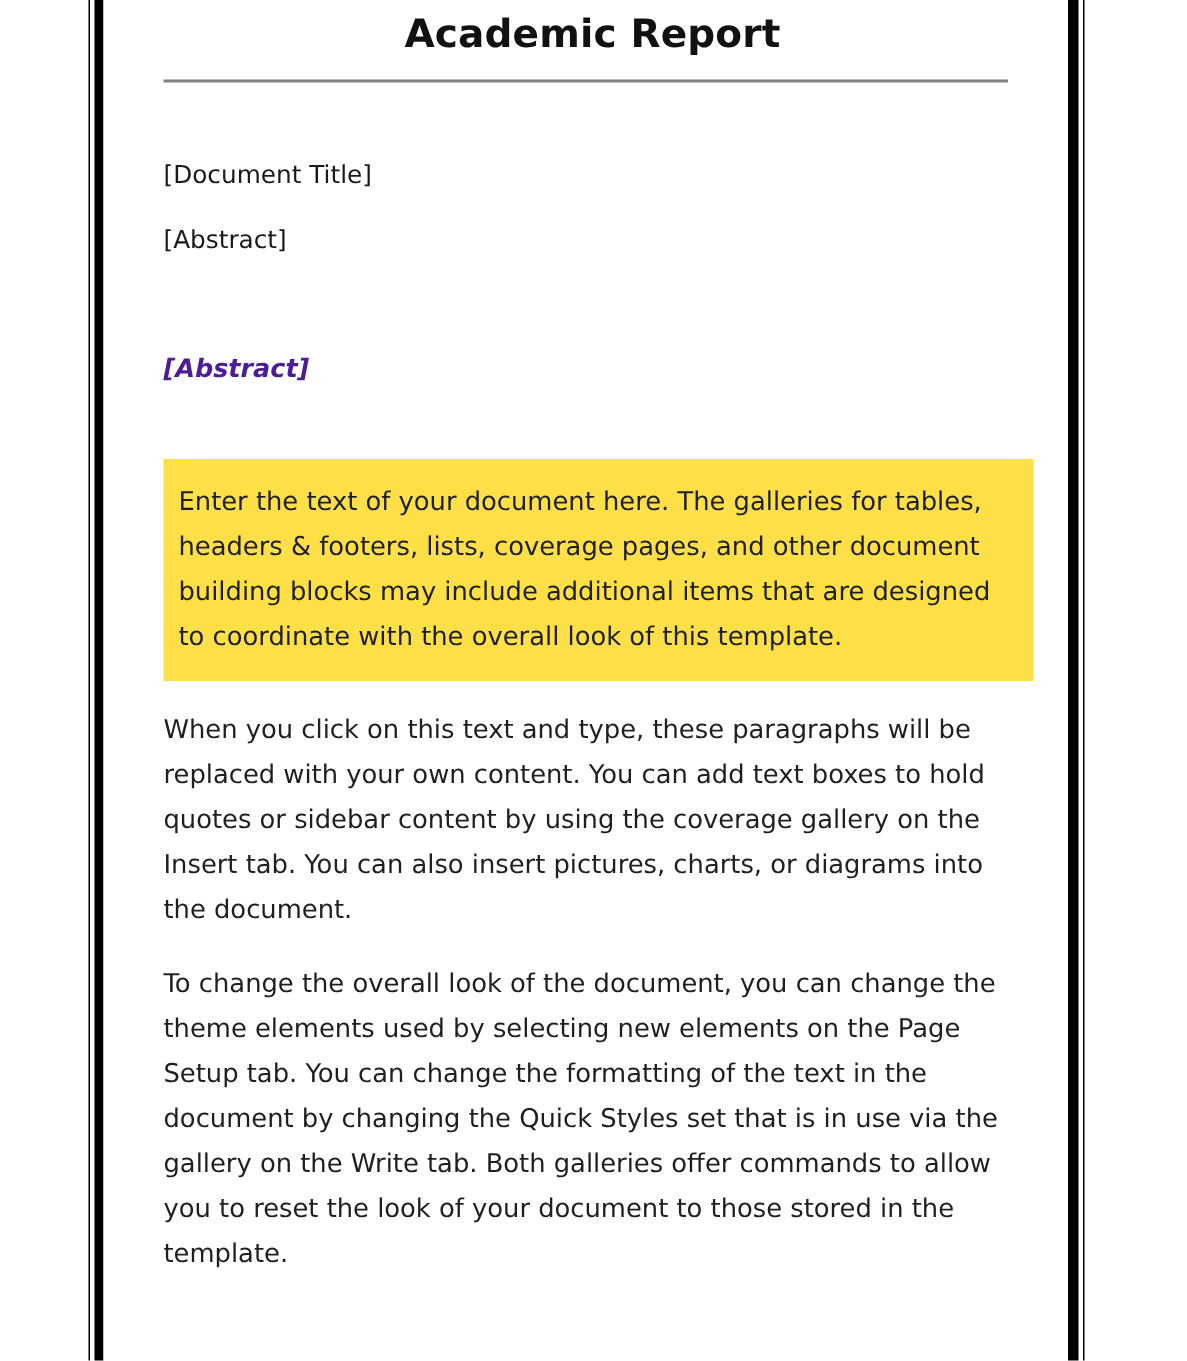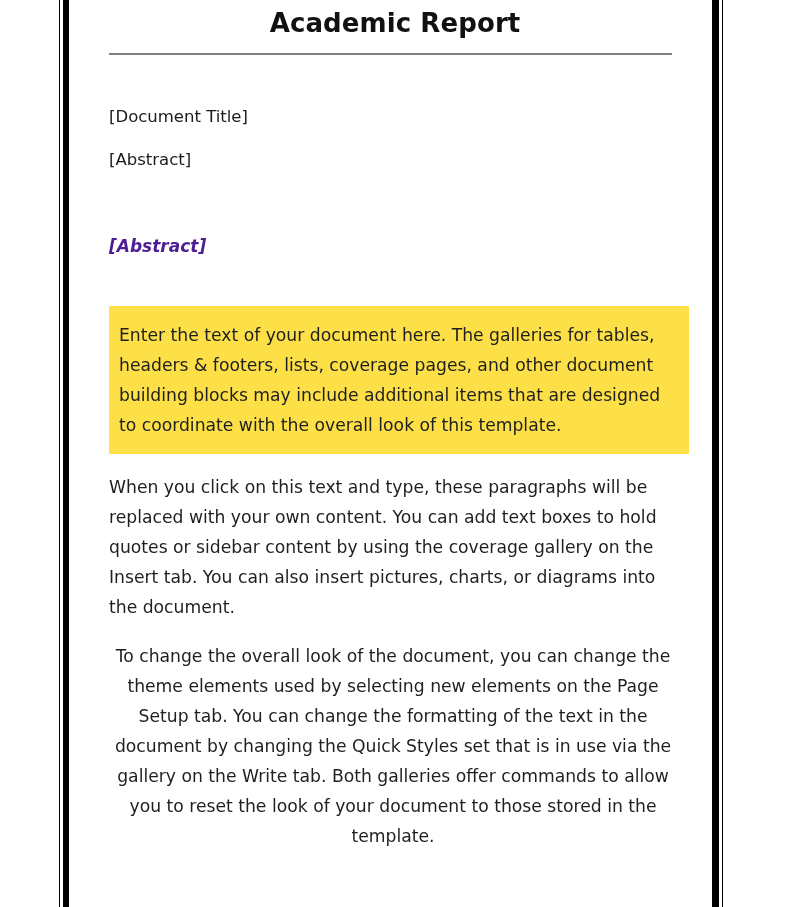--- a/index.html
+++ b/index.html
@@ -100,21 +100,21 @@
   .para-shaded {
     background: #fde047;
     padding: 14px 12px 14px 10px;
     margin-top: 48px;
     margin-left: 0px;
     width: 558px;
     box-sizing: content-box;
   }
 
   .para-normal { margin-top: 18px; }
-  .para-normal-2 { margin-top: 19px; text-align: center; }
+  .para-normal-2 { margin-top: 19px; }
 </style>
 </head>
 <body>
 
 <div id="screen">
 
   <div class="rule rule-left-thin"></div>
   <div class="rule rule-left-thick"></div>
   <div class="rule rule-right-thick"></div>
   <div class="rule rule-right-thin"></div>

